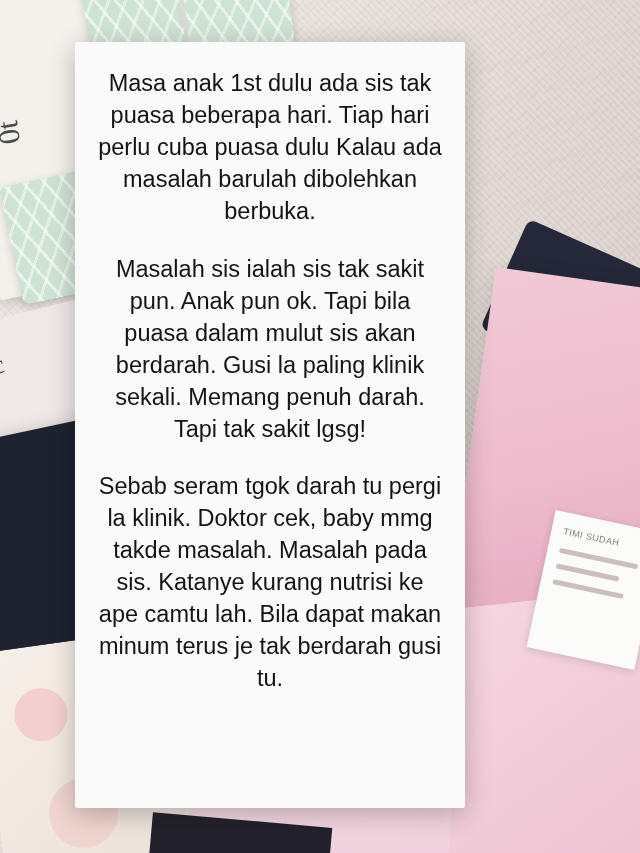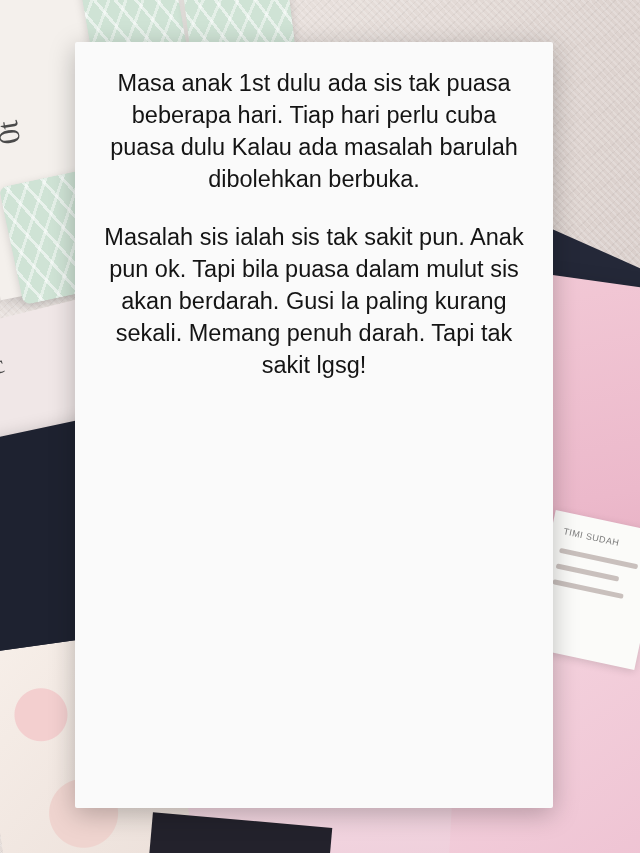--- a/index.html
+++ b/index.html
@@ -140,21 +140,21 @@
     color: #7b7b7b;
     font-family: "Liberation Sans", sans-serif;
     letter-spacing: .5px;
   }
 
   
   .text-card {
     position: absolute;
     left: 75px;
     top: 42px;
-    width: 478px;
+    width: 390px;
     box-sizing: border-box;
     background: #fafafa;
     padding: 26px 22px 30px 22px;
     box-shadow: 0 6px 26px rgba(0,0,0,.25);
     border-radius: 2px;
     min-height: 766px;
   }
   .para {
     margin: 0 0 26px 0;
     text-align: center;
@@ -195,16 +195,17 @@
 
   <div class="shape label-white">
     <span class="lbl-line" style="top:36px; width:80px;"></span>
     <span class="lbl-line" style="top:52px; width:64px;"></span>
     <span class="lbl-line" style="top:68px; width:72px;"></span>
     <span class="tiny-text" style="left:12px; top:14px;">TIMI SUDAH</span>
   </div>
 
   <div class="text-card">
     <p class="para">Masa anak 1st dulu ada sis tak puasa beberapa hari. Tiap hari perlu cuba puasa dulu Kalau ada masalah barulah dibolehkan berbuka.</p>
-    <p class="para">Masalah sis ialah sis tak sakit pun. Anak pun ok. Tapi bila puasa dalam mulut sis akan berdarah. Gusi la paling kurang sekali. Memang penuh darah. Tapi tak sakit lgsg!</p>
+    <p class="para">Masalah sis ialah sis tak sakit pun. Anak pun ok. Tapi bila puasa dalam mulut sis akan berdarah. Gusi la paling klinik sekali. Memang penuh darah. Tapi tak sakit lgsg!</p>
+    <p class="para">Sebab seram tgok darah tu pergi la klinik. Doktor cek, baby mmg takde masalah. Masalah pada sis. Katanye kurang nutrisi ke ape camtu lah. Bila dapat makan minum terus je tak berdarah gusi tu.</p>
   </div>
 
 </div>
 
 </body></html>

